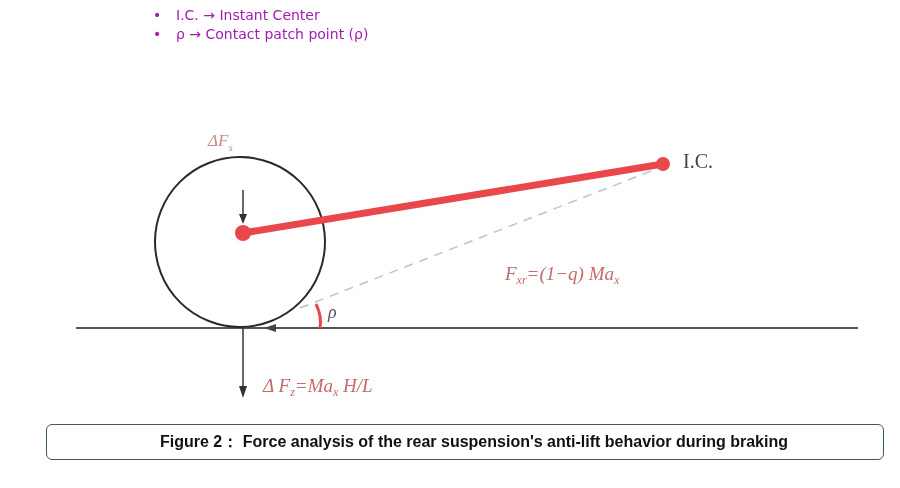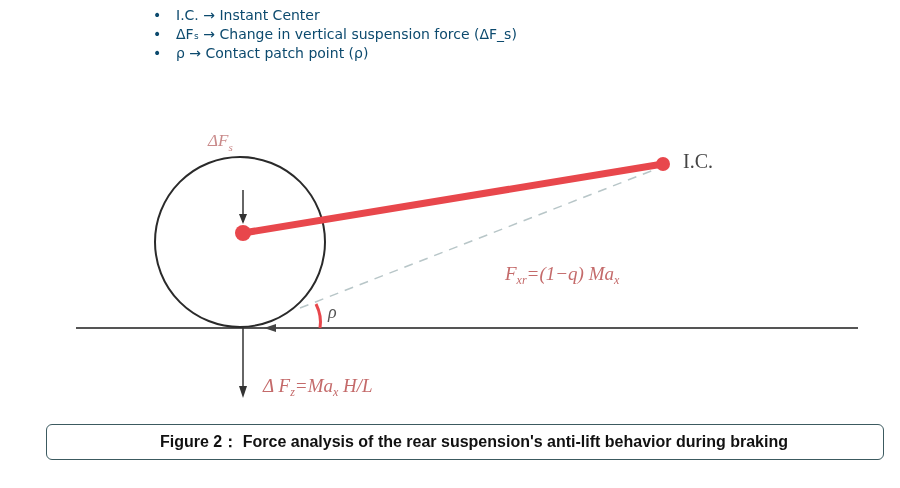--- a/index.html
+++ b/index.html
@@ -1,40 +1,39 @@
 <!DOCTYPE html>
 <html><head>
   <meta charset="utf-8">
   <style>
     html, body { margin: 0; padding: 0; background: #ffffff; }
     body { width: 900px; height: 488px; position: relative; overflow: hidden; }
     .legend {
       position: absolute; left: 150px; top: 6px; margin: 0; padding: 0;
       list-style: none; font-family: "DejaVu Sans", sans-serif; font-size: 14px;
-      color: #0c4a6e; line-height: 19px;
+      color: #a21caf; line-height: 19px;
     }
     .legend li { position: relative; padding-left: 26px; white-space: nowrap; }
     .legend li::before {
       content: "\2022"; position: absolute; left: 3px; top: 0; font-size: 14px;
     }
     svg.diagram { position: absolute; left: 0; top: 0; }
     .caption-box {
       position: absolute; left: 46px; top: 424px; width: 838px; height: 36px;
       border: 1.5px solid #3c5a60; border-radius: 6px; box-sizing: border-box;
       display: flex; align-items: center; justify-content: center;
       font-family: "Liberation Sans", sans-serif; font-size: 16px; font-weight: bold; color: #111; padding-left: 18px;
     }
     .lbl-serif { font-family: "Liberation Serif", serif; }
   </style>
 </head>
 <body>
 
 <ul class="legend">
   <li>I.C. → Instant Center</li>
-  <li>ΔFₛ → Change in vertical suspension force (ΔF_s)</li>
   <li>ρ → Contact patch point (ρ)</li>
 </ul>
 
 <svg class="diagram" width="900" height="420" viewBox="0 0 900 420" xmlns="http://www.w3.org/2000/svg">
   <defs>
     <marker id="arrowDown" markerWidth="8" markerHeight="10" refX="4" refY="9" orient="auto" markerUnits="userSpaceOnUse">
       <path d="M0,0 L8,0 L4,10 Z" fill="#333"></path>
     </marker>
   </defs>
 

